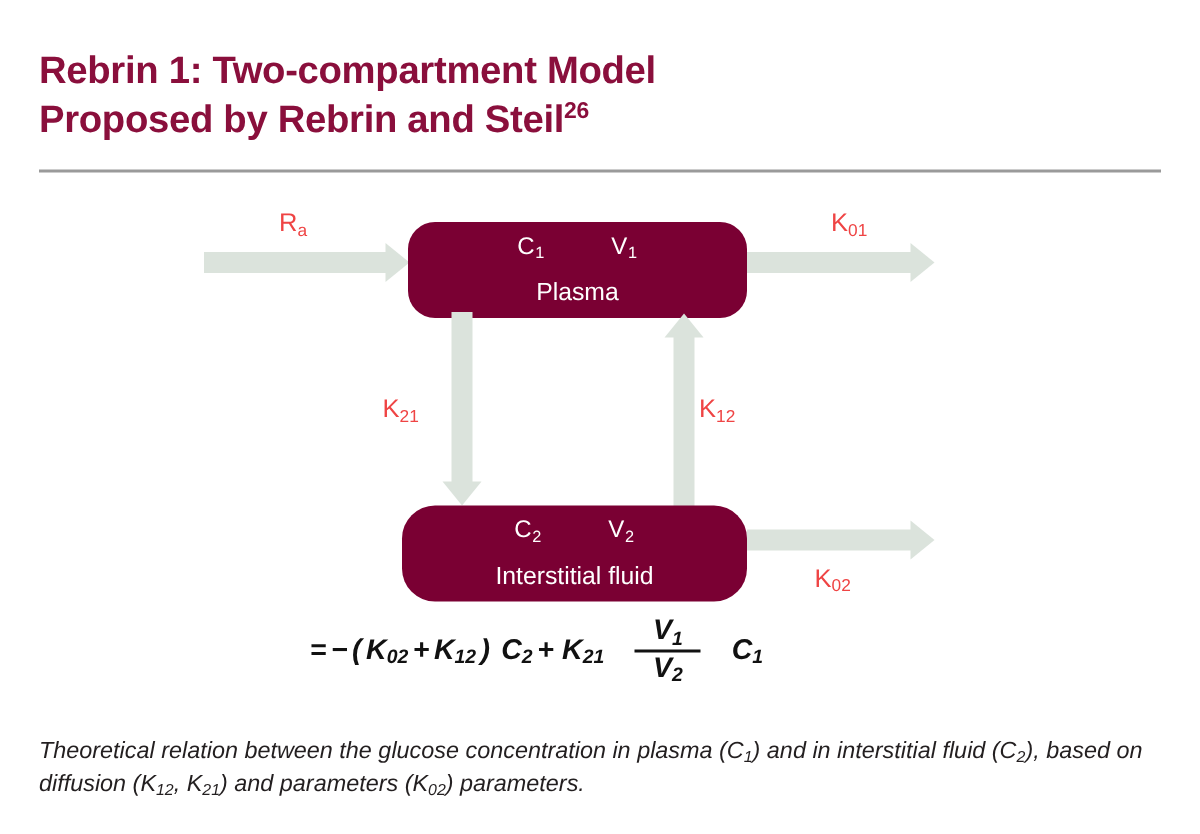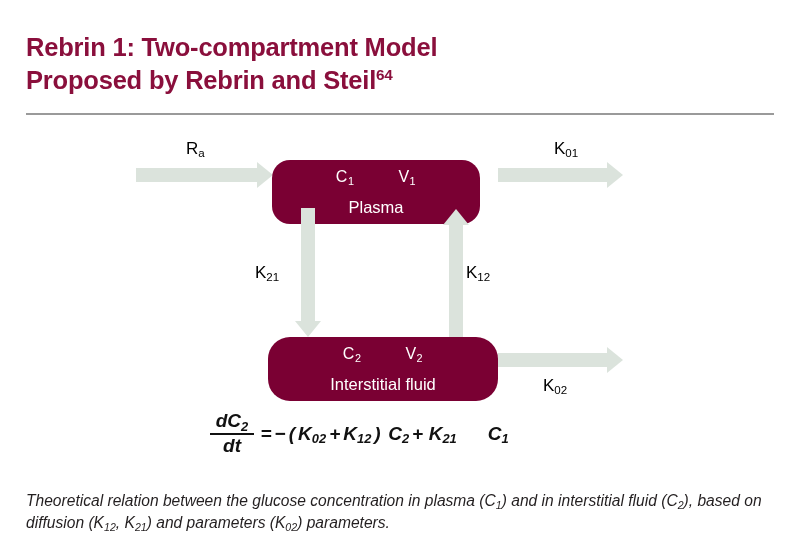--- a/index.html
+++ b/index.html
@@ -130,21 +130,21 @@
     height: 0;
     border-left: 13px solid transparent;
     border-right: 13px solid transparent;
     border-bottom: 16px solid #dbe3dc;
   }
 
   .lbl {
     position: absolute;
     font-family: "Liberation Sans", sans-serif;
     font-size: 17px;
-    color: #000000;
+    color: #ef4444;
     white-space: nowrap;
     text-align: right;
   }
 
   
   .equation {
     position: absolute;
     left: 205px;
     top: 411px;
     font-family: "Liberation Sans", sans-serif;
@@ -186,33 +186,33 @@
     font-size: 15.6px;
     line-height: 1.42;
     color: #231f20;
   }
 </style>
 </head>
 <body>
 
 <div class="title">
   <span>Rebrin 1: Two-compartment Model</span><br>
-  <span>Proposed by Rebrin and Steil</span><sup>64</sup>
+  <span>Proposed by Rebrin and Steil</span><sup>26</sup>
 </div>
 
 <div class="rule"></div>
 
 <div class="stage">
 
   <div class="arrow-h" style="left:136px; top:168px; width:122px;"></div>
   <div class="lbl" style="left:186px; top:139px;">
     <span>R</span><sub>a</sub>
   </div>
 
-  <div class="box" style="left:272px; top:160px; width:208px; height:64px;">
+  <div class="box" style="left:272px; top:148px; width:226px; height:64px;">
     <div class="row-sym">
       <span class="sym"><span>C</span><sub>1</sub></span><span class="sym"><span>V</span><sub>1</sub></span>
     </div>
     <div class="row-name">Plasma</div>
   </div>
 
   <div class="arrow-h" style="left:498px; top:168px; width:110px;"></div>
   <div class="lbl" style="left:554px; top:139px;">
     <span>K</span><sub>01</sub>
   </div>
@@ -234,36 +234,36 @@
     <div class="row-name">Interstitial fluid</div>
   </div>
 
   <div class="arrow-h" style="left:498px; top:353px; width:110px;"></div>
   <div class="lbl" style="left:543px; top:376px;">
     <span>K</span><sub>02</sub>
   </div>
 </div>
 
 <div class="equation">
-  <span class="frac">
-    <span class="num"><span>dC</span><sub>2</sub></span>
-    <span class="bar"></span>
-    <span class="den">dt</span>
-  </span>
   <span class="eqpart">=</span>
   <span class="eqpart">−</span>
   <span class="eqpart">(</span>
   <span class="eqpart"><span>K</span><sub>02</sub></span>
   <span class="eqpart">+</span>
   <span class="eqpart"><span>K</span><sub>12</sub></span>
   <span class="eqpart">)</span>
   <span class="eqpart" style="margin-left:6px"><span>C</span><sub>2</sub></span>
   <span class="eqpart">+</span>
   <span class="eqpart" style="margin-left:4px"><span>K</span><sub>21</sub></span>
   <span class="eqgap"></span>
+  <span class="frac">
+    <span class="num"><span>V</span><sub>1</sub></span>
+    <span class="bar"></span>
+    <span class="den"><span>V</span><sub>2</sub></span>
+  </span>
   <span class="eqgap"></span>
   <span class="eqpart"><span>C</span><sub>1</sub></span>
 </div>
 
 <div class="caption">
   <span><span>Theoretical relation between the glucose concentration in plasma (C</span><sub>1</sub><span>) and in interstitial</span></span>
   <span><span>fluid (C</span><sub>2</sub><span>), based on diffusion (K</span><sub>12</sub><span>, K</span><sub>21</sub><span>) and parameters (K</span><sub>02</sub><span>) parameters.</span></span>
 </div>
 
 </body></html>

